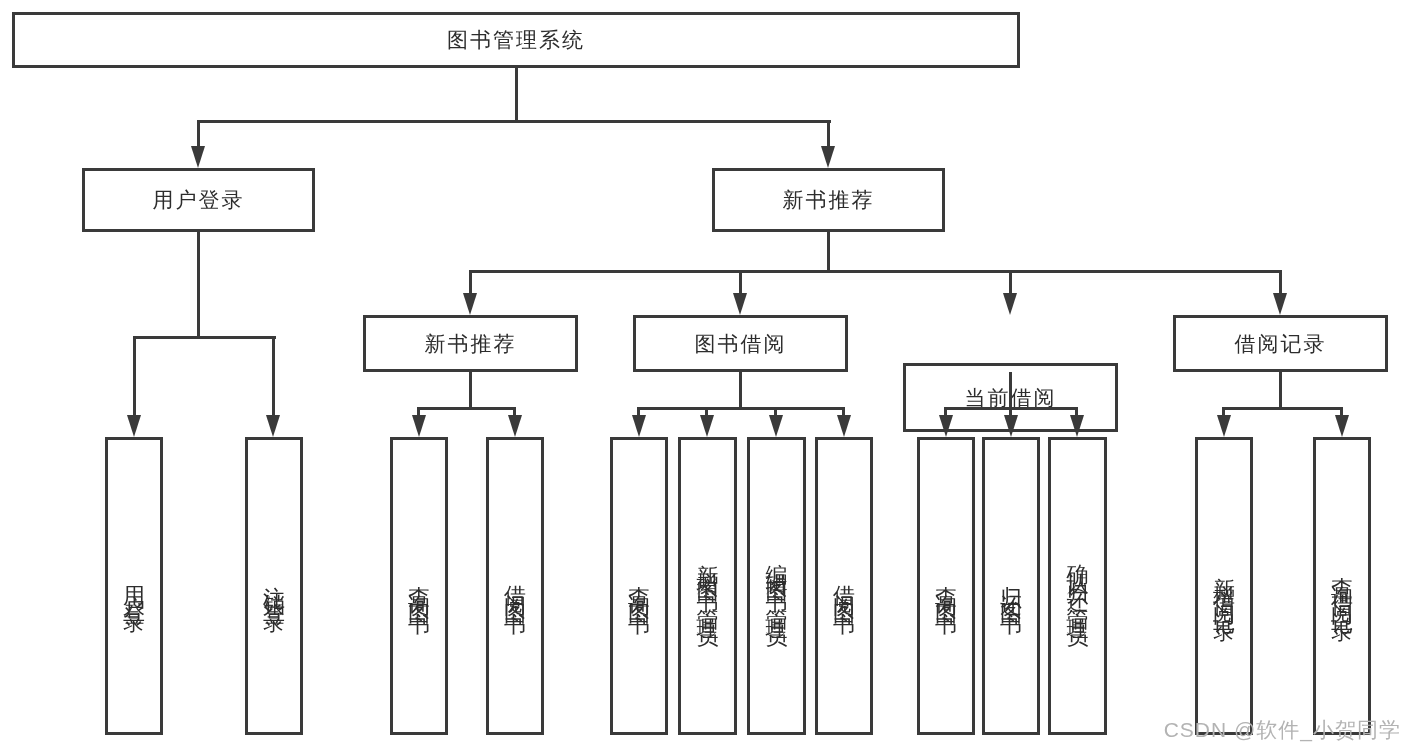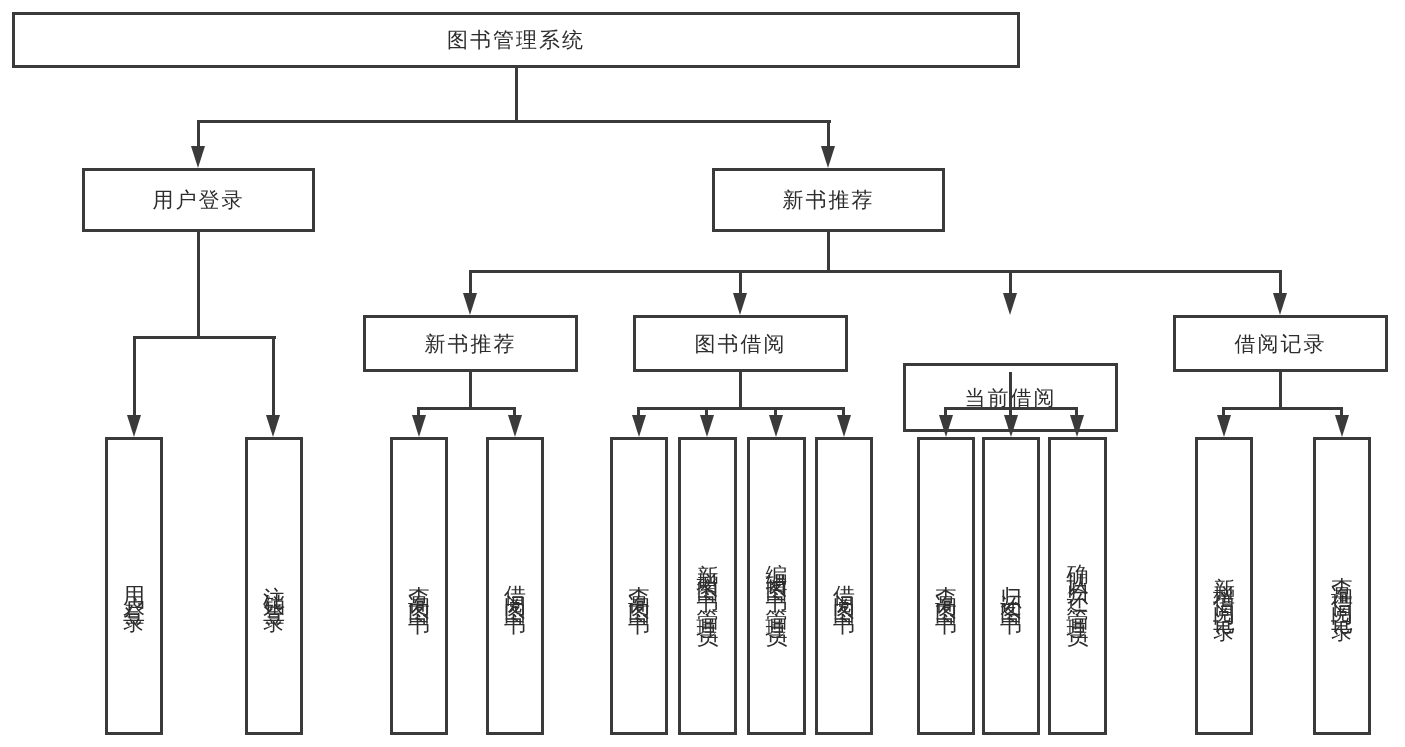--- a/index.html
+++ b/index.html
@@ -177,14 +177,15 @@
     <span class="vtext">确认归还（管理员）</span>
   </div>
 
   <div class="node vnode" style="left:1195px;top:437px;width:58px;height:298px;">
     <span class="vtext">新增借阅记录</span>
   </div>
   <div class="node vnode" style="left:1313px;top:437px;width:58px;height:298px;">
     <span class="vtext">查询借阅记录</span>
   </div>
 
+  <div class="watermark">CSDN @软件_小贺同学</div>
 
 </div>
 
 </body></html>

